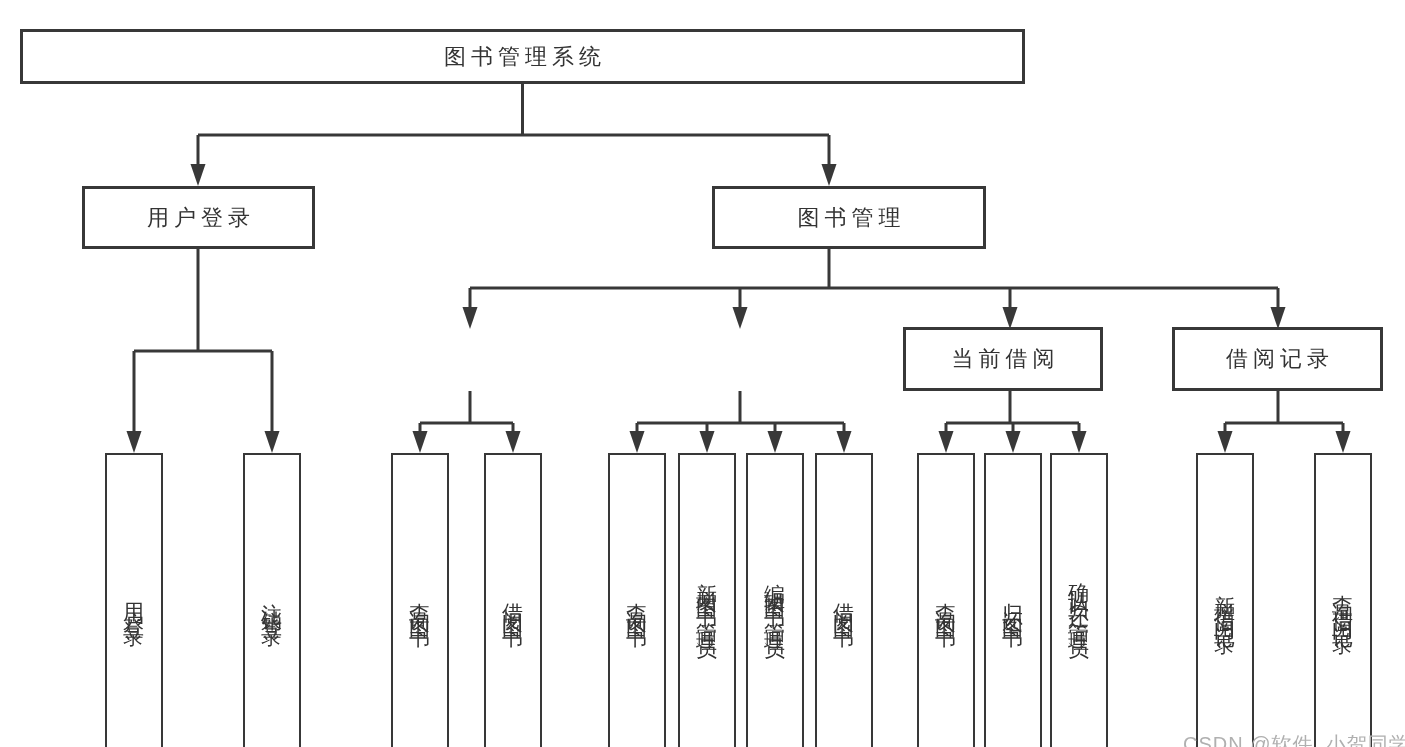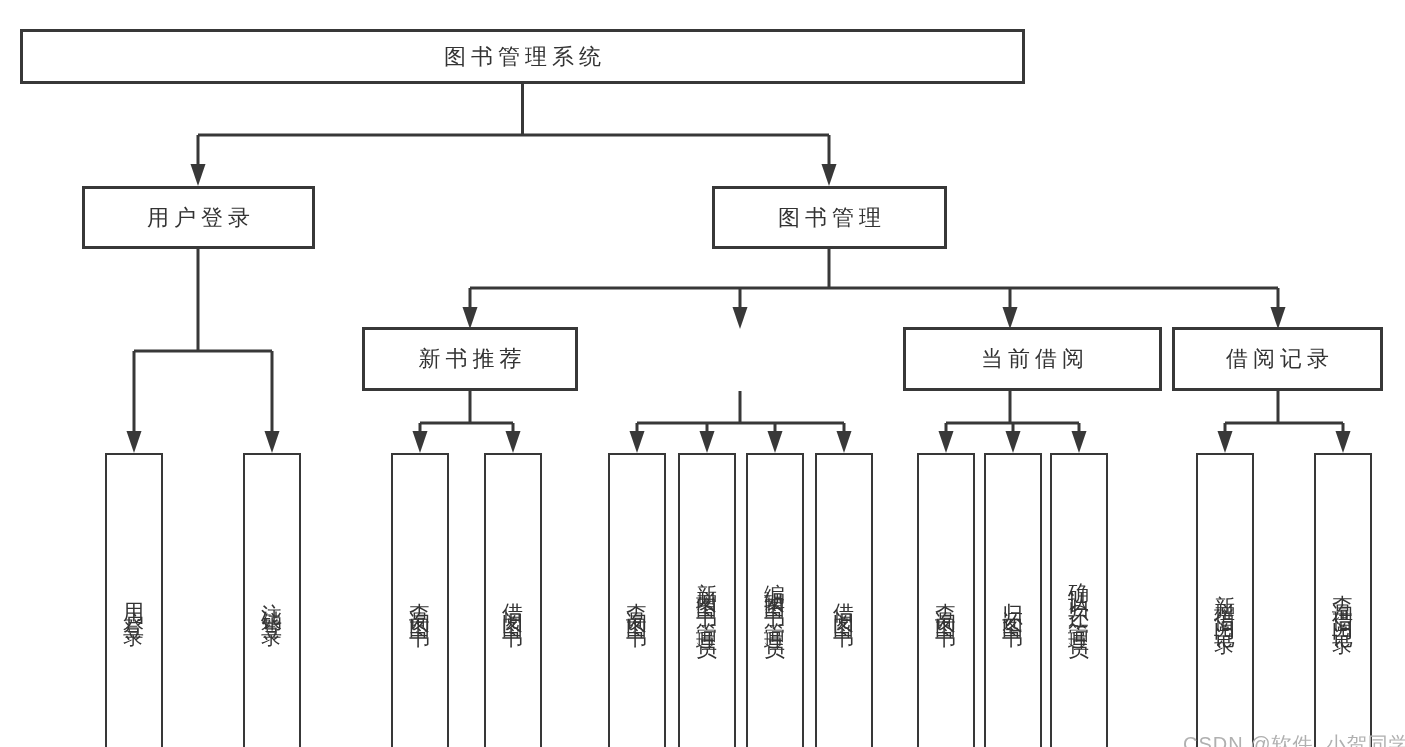--- a/index.html
+++ b/index.html
@@ -103,24 +103,23 @@
     <polygon points="1071.5,415 1086.5,415 1079,437"></polygon>
 
     <path d="M1278 375 V407 M1225 407 H1343 M1225 407 V418 M1343 407 V418"></path>
     <polygon points="1217.5,415 1232.5,415 1225,437"></polygon>
     <polygon points="1335.5,415 1350.5,415 1343,437"></polygon>
   </svg>
 
   <div class="node" style="left:20px; top:13px; width:1005px; height:55px;">图书管理系统</div>
 
   <div class="node" style="left:82px; top:170px; width:233px; height:63px;">用户登录</div>
-  <div class="node" style="left:712px; top:170px; width:235px; height:63px;font-family:Liberation Serif, serif;">图书管理</div>
+  <div class="node" style="left:712px; top:170px; width:274px; height:63px;font-family:Liberation Serif, serif;">图书管理</div>
 
-  <div class="node" style="left:362px; top:311px; width:216px; height:64px;">新书推荐</div>
-  <div class="node" style="left:903px; top:311px; width:259px; height:64px;">当前借阅</div>
+  <div class="node" style="left:903px; top:311px; width:200px; height:64px;">当前借阅</div>
   <div class="node" style="left:1172px; top:311px; width:211px; height:64px;">借阅记录</div>
 
   <div class="node leaf" style="left:105px; top:437px; width:58px; height:298px;">用户登录</div>
   <div class="node leaf" style="left:243px; top:437px; width:58px; height:298px;">注销登录</div>
 
   <div class="node leaf" style="left:391px; top:437px; width:58px; height:298px;">查询图书</div>
   <div class="node leaf" style="left:484px; top:437px; width:58px; height:298px;">借阅图书</div>
 
   <div class="node leaf" style="left:608px; top:437px; width:58px; height:298px;">查询图书</div>
   <div class="node leaf" style="left:678px; top:437px; width:58px; height:298px;">新增图书（管理员）</div>

